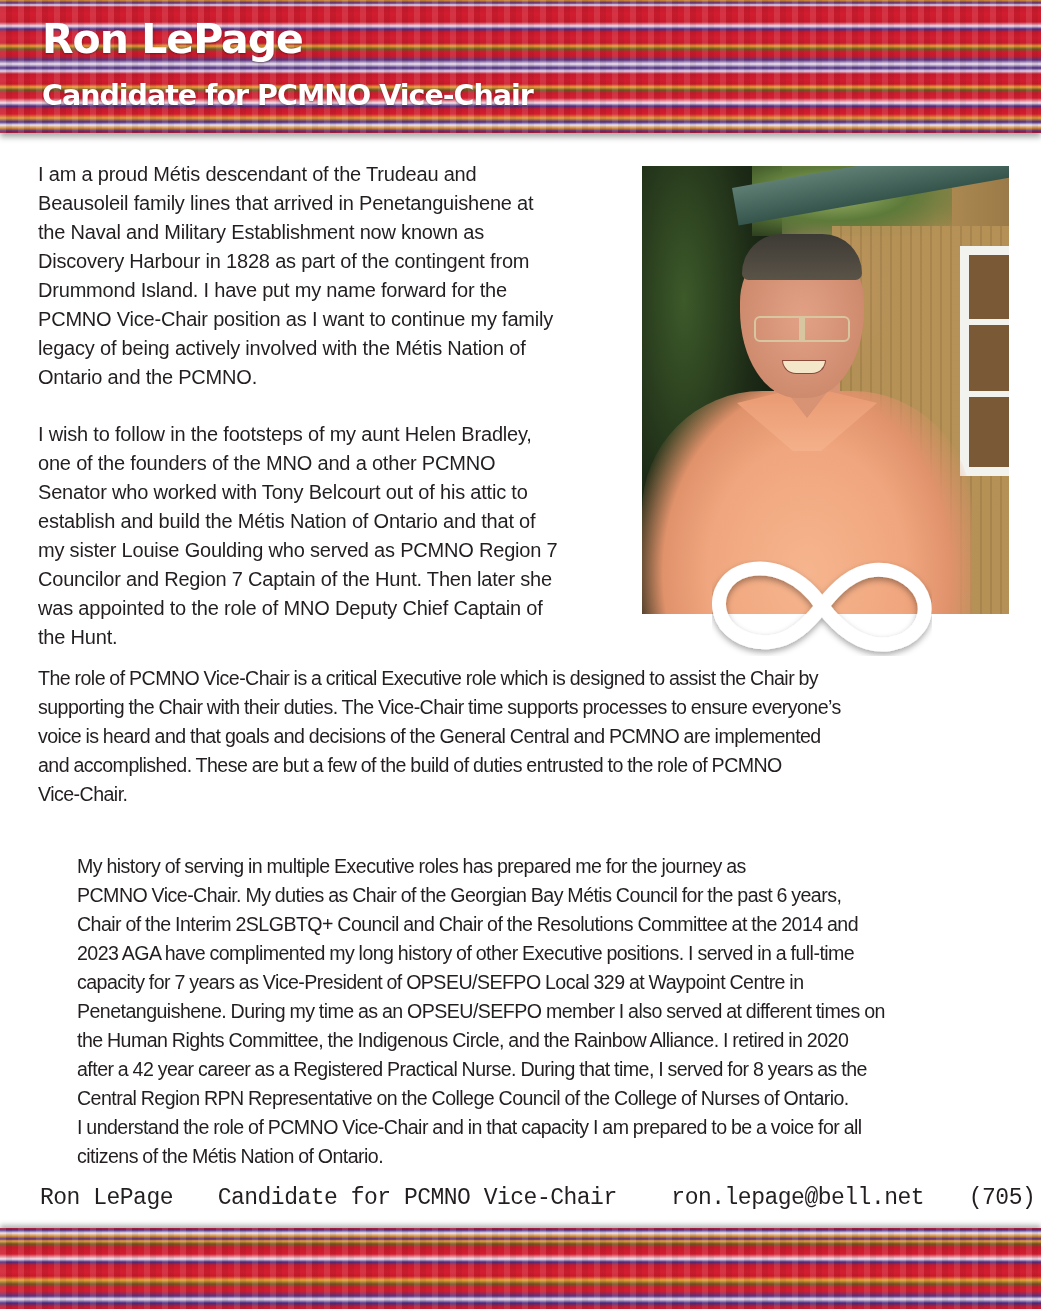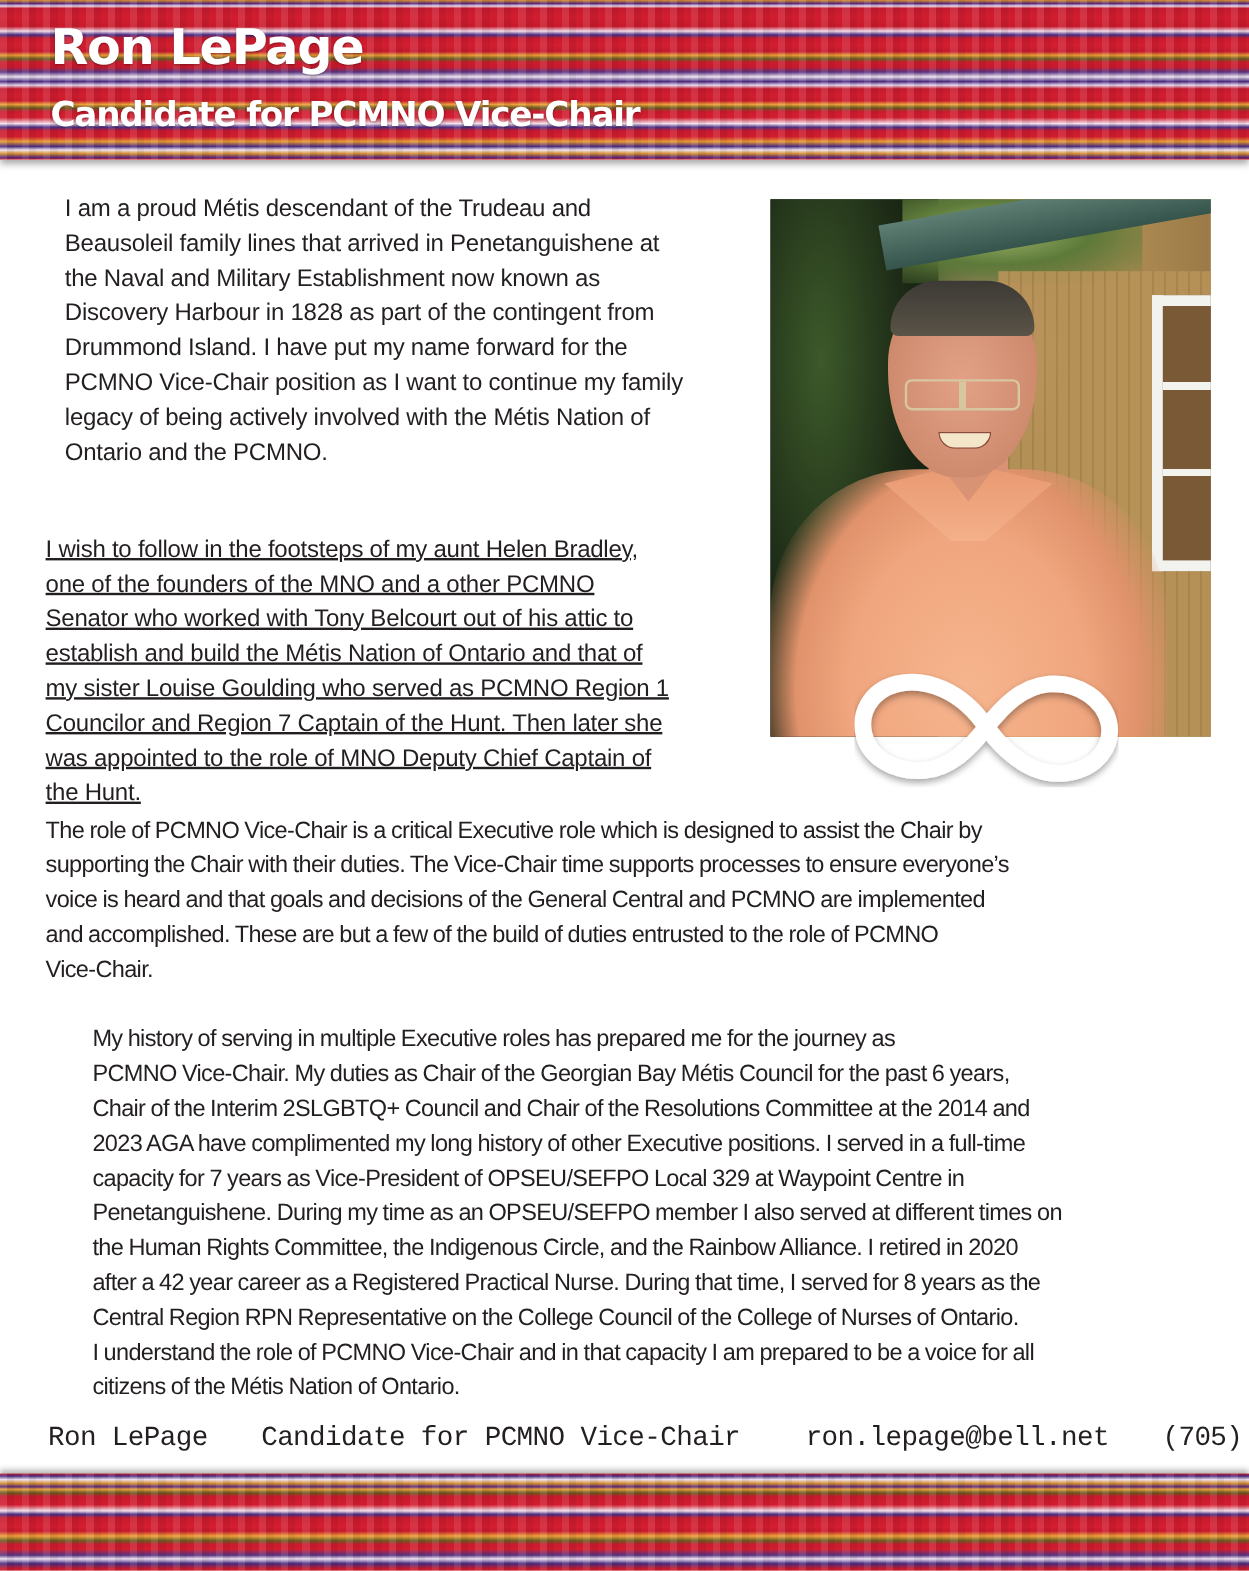--- a/index.html
+++ b/index.html
@@ -145,37 +145,37 @@
   .footer-line span { display: inline-block; }
 </style>
 </head>
 <body>
 
 <div class="sash sash-top">
   <h1 class="header-title">Ron LePage</h1>
   <h2 class="header-subtitle">Candidate for PCMNO Vice-Chair</h2>
 </div>
 
-<p class="para para-narrow" style="top:160px;margin-left:16px;">
+<p class="para para-narrow" style="top:160px;">
   <span class="line">I am a proud Métis descendant of the Trudeau and</span>
   <span class="line">Beausoleil family lines that arrived in Penetanguishene at</span>
   <span class="line">the Naval and Military Establishment now known as</span>
   <span class="line">Discovery Harbour in 1828 as part of the contingent from</span>
   <span class="line">Drummond Island.  I have put my name  forward for the</span>
   <span class="line">PCMNO Vice-Chair position as I want to continue my family</span>
   <span class="line">legacy of being actively involved with the Métis Nation of</span>
   <span class="line">Ontario and the PCMNO.</span>
 </p>
 
-<p class="para para-narrow" style="top:444px;text-decoration:underline;">
+<p class="para para-narrow" style="top:420px;">
   <span class="line">I wish to follow in the footsteps of my aunt Helen Bradley,</span>
   <span class="line">one of the founders of the MNO and a other PCMNO</span>
   <span class="line">Senator who worked with Tony Belcourt out of his attic to</span>
   <span class="line">establish and build the Métis Nation of Ontario and that of</span>
-  <span class="line">my sister Louise Goulding who served as PCMNO Region 1</span>
+  <span class="line">my sister Louise Goulding who served as PCMNO Region 7</span>
   <span class="line">Councilor and Region 7 Captain of the Hunt. Then later she</span>
   <span class="line">was appointed to the role of MNO Deputy Chief Captain of</span>
   <span class="line">the Hunt.</span>
 </p>
 
 <div class="photo">
   <div class="foliage"></div>
   <div class="foliage2"></div>
   <div class="wall"></div>
   <div class="roof"></div>
@@ -191,21 +191,21 @@
 
 <svg class="infinity" viewBox="0 0 220 100" xmlns="http://www.w3.org/2000/svg">
   <defs>
     <filter id="sh" x="-10%" y="-10%" width="120%" height="130%">
       <feDropShadow dx="0" dy="3" stdDeviation="3" flood-color="#000" flood-opacity="0.35"></feDropShadow>
     </filter>
   </defs>
   <path d="M110,50 C90,20 60,8 35,14 C12,20 4,40 8,56 C12,74 32,88 58,86 C80,84 96,68 110,50 C124,32 140,16 162,14 C188,12 208,28 212,46 C216,66 202,84 178,88 C150,92 128,74 110,50 Z" fill="none" stroke="#ffffff" stroke-width="14" stroke-linejoin="round" filter="url(#sh)"></path>
 </svg>
 
-<p class="para para-wide" style="top:678px;">
+<p class="para para-wide" style="top:664px;">
   <span class="line">The role of PCMNO Vice-Chair is a critical Executive role which is designed to assist the Chair by</span>
   <span class="line">supporting the Chair with their duties. The Vice-Chair time supports processes to ensure everyone’s</span>
   <span class="line">voice is heard and that goals and decisions of the General Central and PCMNO are implemented</span>
   <span class="line">and accomplished. These are but a few of the build of duties entrusted to the role of PCMNO</span>
   <span class="line">Vice-Chair.</span>
 </p>
 
 <p class="para para-wide" style="top:852px;margin-left:39px;">
   <span class="line">My history of serving in multiple Executive roles has prepared me for the journey as</span>
   <span class="line">PCMNO Vice-Chair. My duties as Chair of the Georgian Bay Métis Council for the past 6 years,</span>

